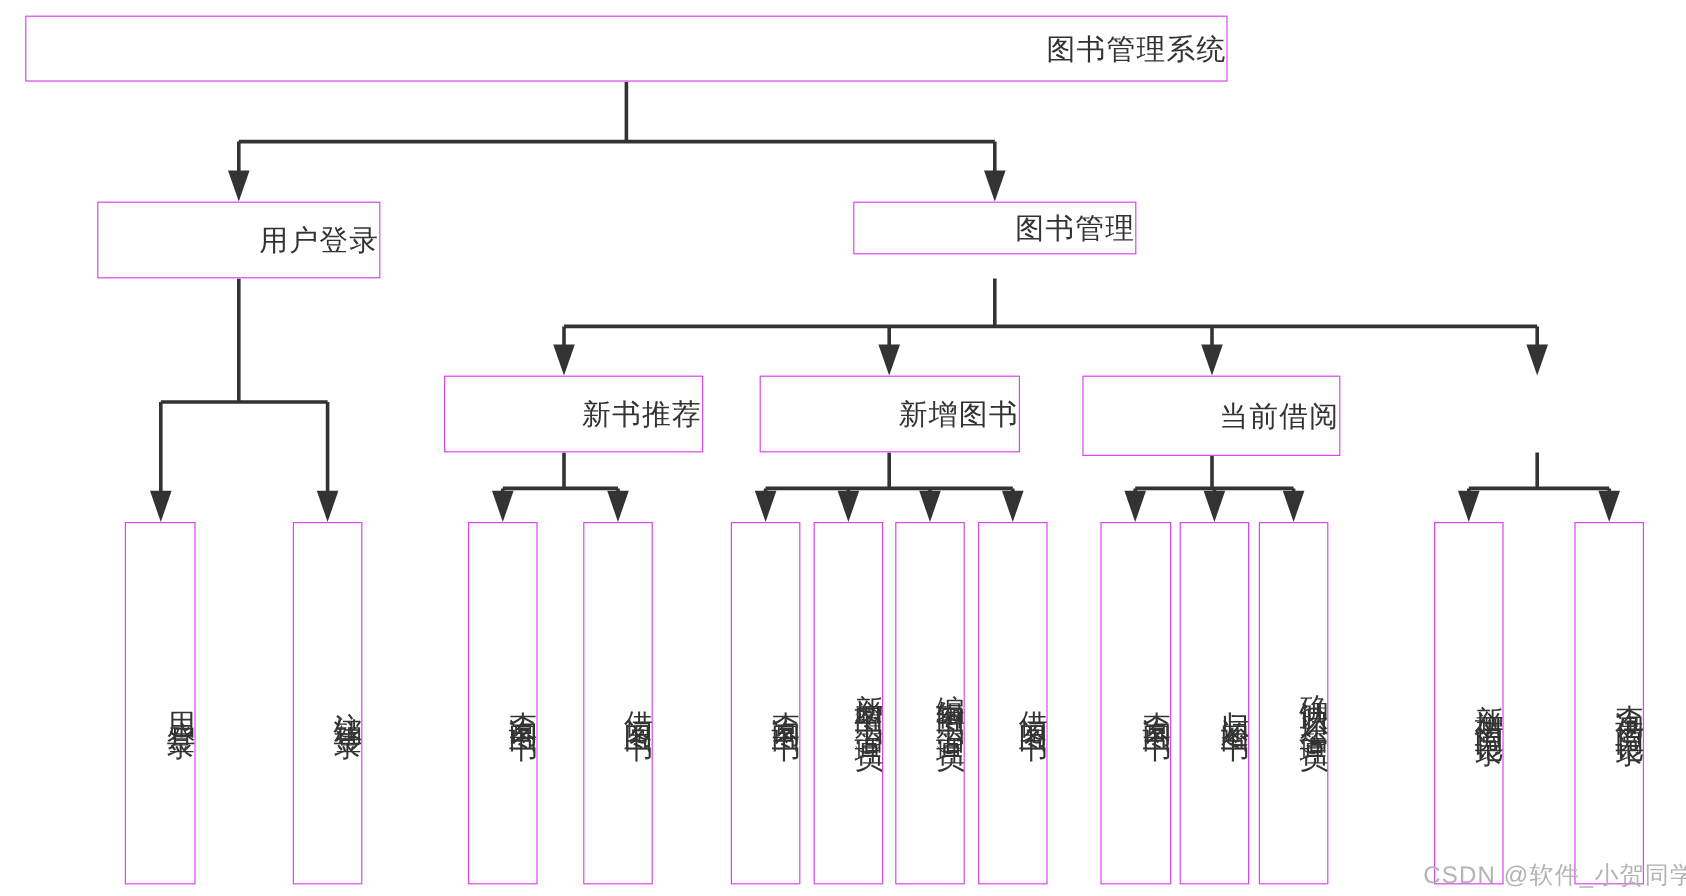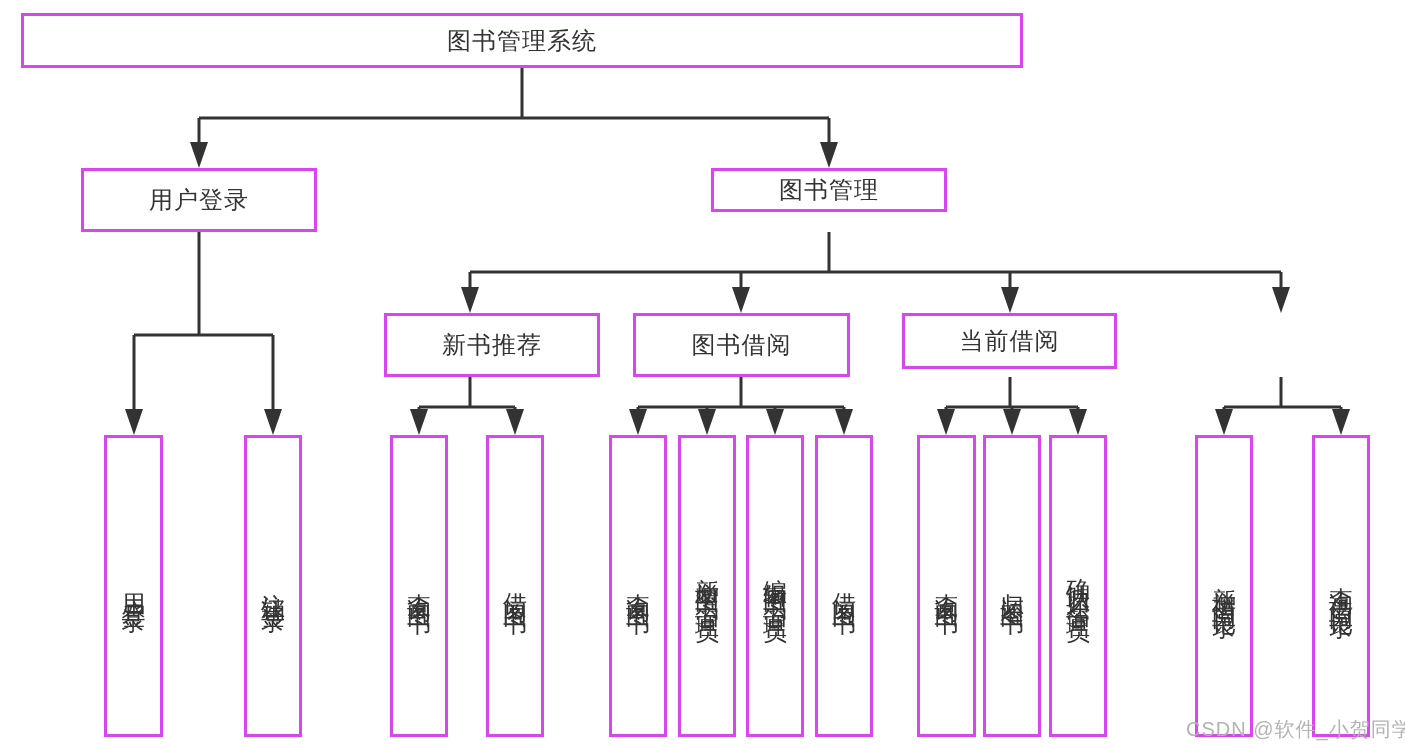--- a/index.html
+++ b/index.html
@@ -17,26 +17,26 @@
   }
   #connectors {
     position: absolute;
     left: 0;
     top: 0;
     z-index: 1;
   }
   .node {
     position: absolute;
     box-sizing: border-box;
-    border: 3px solid #d946ef;
+    border: 1px solid #d946ef;
     background: #ffffff;
     color: #333333;
     display: flex;
     align-items: center;
-    justify-content: center;
+    justify-content: flex-end;
     z-index: 2;
   }
   .h-label {
     font-size: 24px;
     letter-spacing: 1px;
     white-space: nowrap;
   }
   .leaf .v-label {
     writing-mode: vertical-rl;
     text-orientation: mixed;
@@ -44,23 +44,23 @@
     letter-spacing: 6px;
     line-height: 1;
     white-space: nowrap;
   }
   
   #n-root   { left: 21px;   top: 13px;  width: 1002px; height: 55px; }
   
   #n-login  { left: 81px;   top: 168px; width: 236px;  height: 64px; }
   #n-manage { left: 711px;  top: 168px; width: 236px;  height: 44px; }
   
-  #n-recommend { left: 384px;  top: 313px; width: 216px; height: 64px; }
+  #n-recommend { left: 370px;  top: 313px; width: 216px; height: 64px; }
   #n-borrow    { left: 633px;  top: 313px; width: 217px; height: 64px; }
-  #n-current   { left: 902px;  top: 313px; width: 215px; height: 56px; }
+  #n-current   { left: 902px;  top: 313px; width: 215px; height: 67px; }
   #n-records   { left: 1172px; top: 313px; width: 216px; height: 64px; }
   
   .leaf { top: 435px; height: 302px; width: 58px; }
   #lf-user-login  { left: 104px; width: 59px; }
   #lf-logout      { left: 244px; }
   #lf-rec-query   { left: 390px; }
   #lf-rec-borrow  { left: 486px; }
   #lf-bor-query   { left: 609px; }
   #lf-bor-add     { left: 678px; }
   #lf-bor-edit    { left: 746px; }
@@ -142,21 +142,21 @@
     <span class="h-label">用户登录</span>
   </div>
   <div class="node" id="n-manage">
     <span class="h-label">图书管理</span>
   </div>
 
   <div class="node" id="n-recommend">
     <span class="h-label">新书推荐</span>
   </div>
   <div class="node" id="n-borrow">
-    <span class="h-label">图书借阅</span>
+    <span class="h-label">新增图书</span>
   </div>
   <div class="node" id="n-current">
     <span class="h-label">当前借阅</span>
   </div>
 
   <div class="node leaf" id="lf-user-login">
     <span class="v-label">用户登录</span>
   </div>
   <div class="node leaf" id="lf-logout">
     <span class="v-label">注销登录</span>

